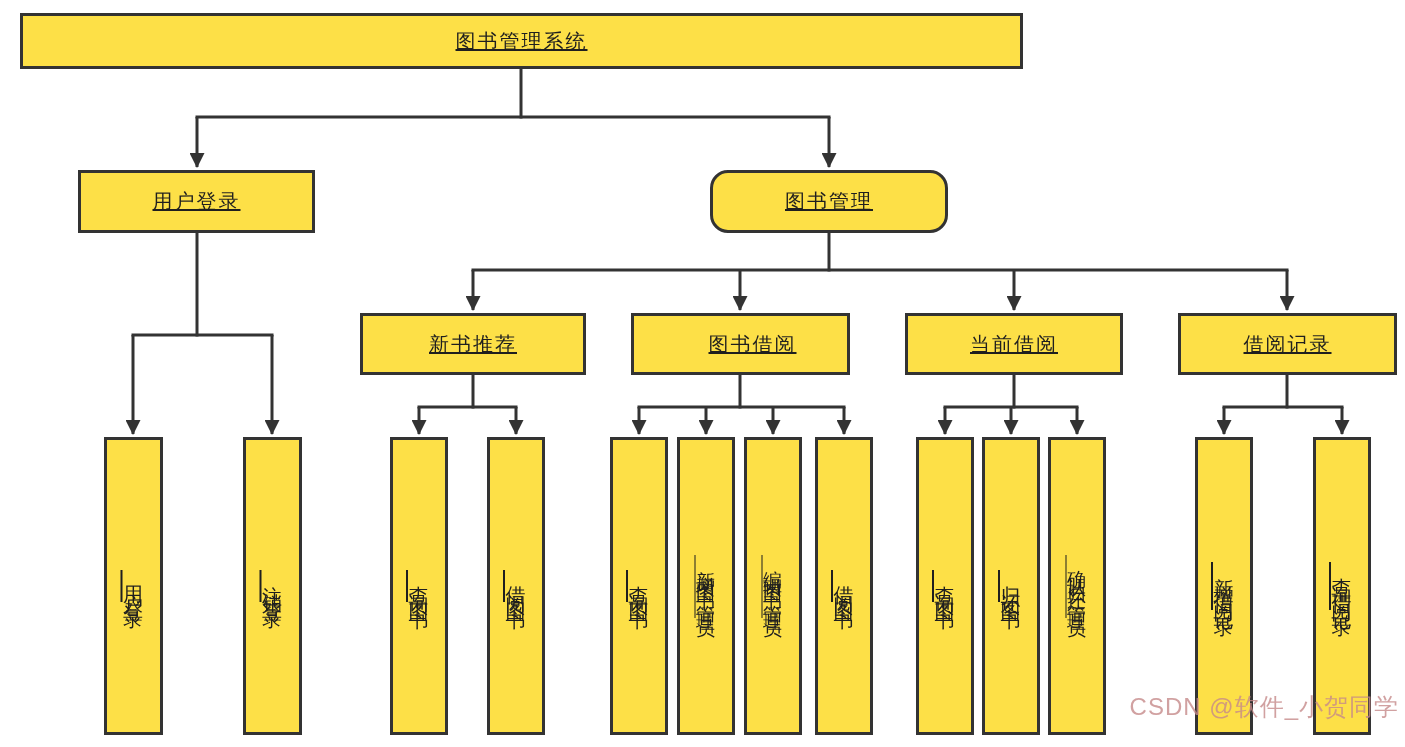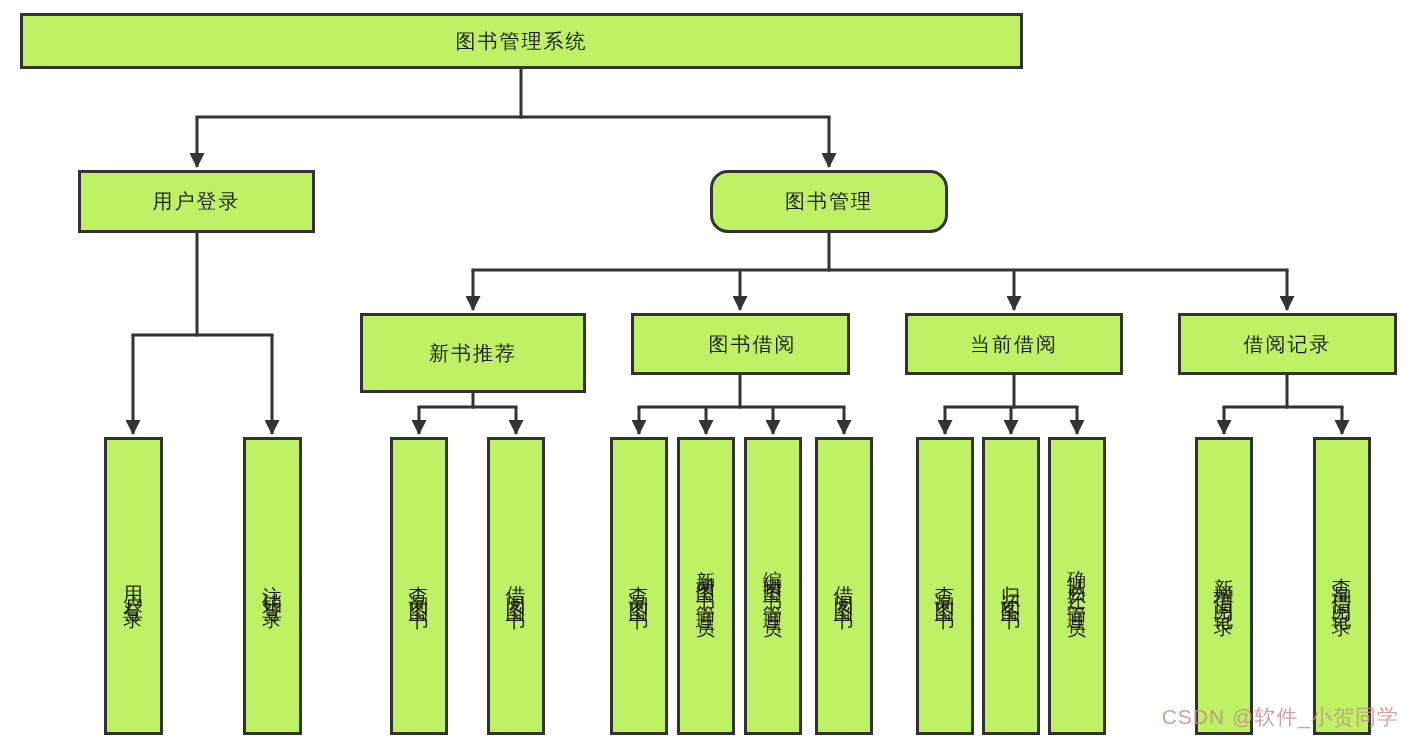--- a/index.html
+++ b/index.html
@@ -18,46 +18,47 @@
   .wires {
     position: absolute;
     left: 0; top: 0;
     width: 1405px; height: 747px;
     pointer-events: none;
   }
   .box {
     position: absolute;
     box-sizing: border-box;
     border: 3px solid #333333;
-    background: #bef264;
+    background: #fde047;
     display: flex;
     align-items: center;
     justify-content: center;
     color: #1f1f1f;
     font-size: 20px;
     letter-spacing: 2px;
     text-align: center;
     white-space: nowrap;
+    text-decoration: underline;
   }
   .leaf {
     writing-mode: vertical-rl;
     letter-spacing: 8px;
     white-space: normal;
     line-height: 1;
     font-size: 20px;
   }
   .leaf.long {
     letter-spacing: 7px;
     font-size: 19px;
   }
   .watermark {
     position: absolute;
     right: 6px;
-    bottom: 16px;
-    font-size: 21px;
+    bottom: 24px;
+    font-size: 24px;
     color: rgba(197, 138, 138, 0.8);
     letter-spacing: 1px;
     white-space: nowrap;
   }
 </style>
 </head>
 <body>
 
 <div class="canvas">
 
@@ -115,21 +116,21 @@
     <span>图书管理系统</span>
   </div>
 
   <div class="box" style="left:78px; top:170px; width:237px; height:63px;">
     <span>用户登录</span>
   </div>
   <div class="box" style="left:710px; top:170px; width:238px; height:63px;border-radius:18px;">
     <span>图书管理</span>
   </div>
 
-  <div class="box" style="left:360px; top:313px; width:226px; height:80px;">
+  <div class="box" style="left:360px; top:313px; width:226px; height:62px;">
     <span>新书推荐</span>
   </div>
   <div class="box" style="left:631px; top:313px; width:219px; height:62px;padding-left:24px;">
     <span>图书借阅</span>
   </div>
   <div class="box" style="left:905px; top:313px; width:218px; height:62px;text-align:center;">
     <span>当前借阅</span>
   </div>
   <div class="box" style="left:1178px; top:313px; width:219px; height:62px;">
     <span>借阅记录</span>

